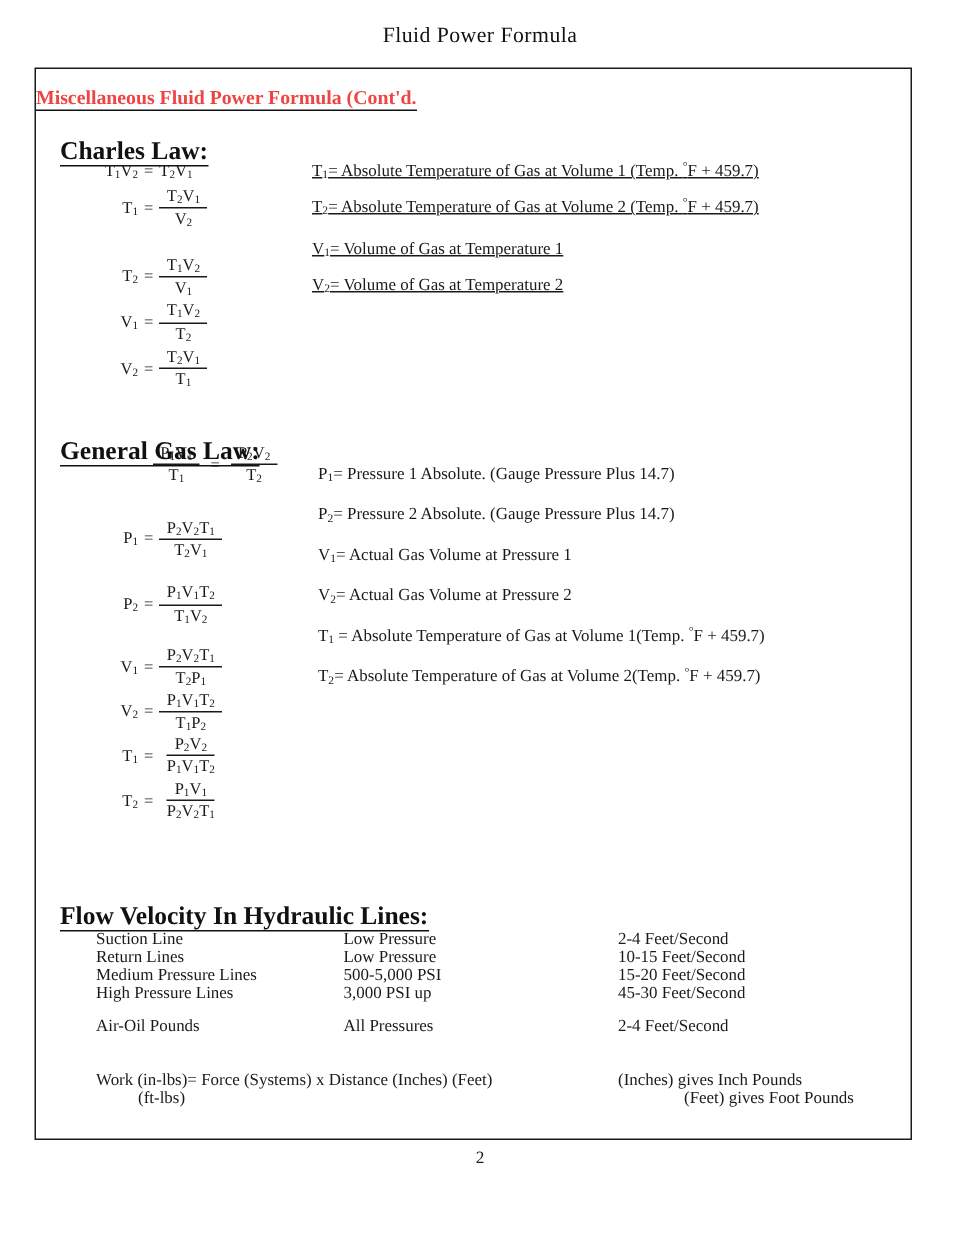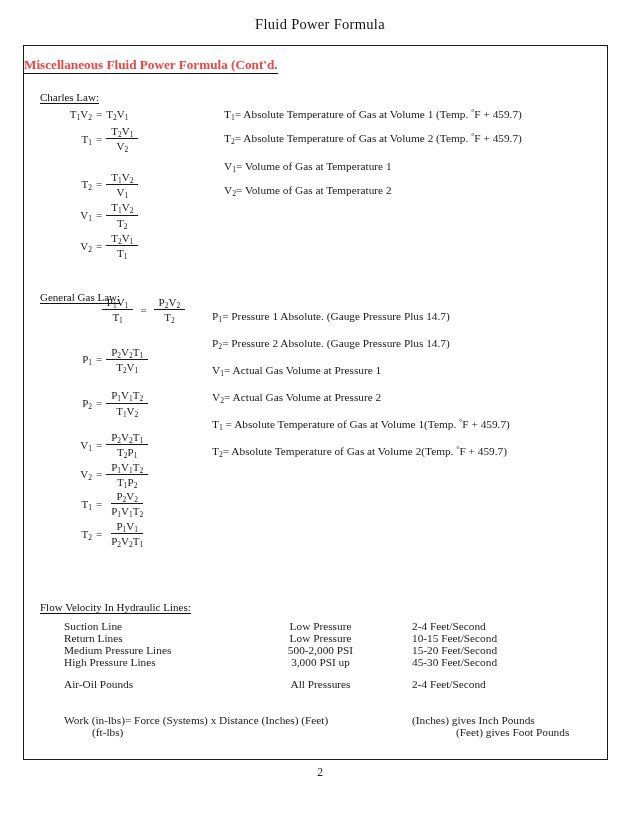--- a/index.html
+++ b/index.html
@@ -50,22 +50,22 @@
     color: #ef4444;
   }
   .box-heading span {
     border-bottom: 1.4px solid #111;
     padding-bottom: 1px;
   }
 
   
   .sec-heading {
     position: absolute;
-    font-size: 11px;
-    font-weight: normal;
+    font-size: 17px;
+    font-weight: bold;
     color: #111;
     white-space: nowrap;
   }
   .sec-heading.underlined span {
     border-bottom: 1.2px solid #111;
   }
 
   
   .formula-col {
     position: absolute;
@@ -125,21 +125,21 @@
   .flow-table {
     position: absolute;
     font-size: 11.3px;
     color: #1a1a1a;
   }
   .flow-row {
     display: flex;
     white-space: nowrap;
   }
   .flow-row .c1 { width: 165px; }
-  .flow-row .c2 { width: 183px; text-align: center; }
+  .flow-row .c2 { width: 183px; }
   .flow-row .c3 { width: 180px; }
 
   .work-block {
     position: absolute;
     font-size: 11.3px;
     color: #1a1a1a;
   }
   .work-row {
     display: flex;
     white-space: nowrap;
@@ -208,21 +208,21 @@
       <div class="frow" style="margin-bottom: 0px;">
         <span class="lhs" style="width:26px">V<sub>2</sub></span>
         <span class="eq">=</span>
         <span class="frac">
           <span class="num">T<sub>2</sub>V<sub>1</sub></span>
           <span class="den">T<sub>1</sub></span>
         </span>
       </div>
     </div>
 
-  <div class="defs" id="charles-defs" style="left:200px; top:62px;">
+  <div class="defs" id="charles-defs" style="left:184px; top:62px;text-decoration:underline;">
       <div class="def-line" style="margin-bottom: 12px;">T<sub>1</sub>= Absolute Temperature of Gas at Volume 1 (Temp. <sup>°</sup>F + 459.7)</div>
       <div class="def-line" style="margin-bottom: 16px;">T<sub>2</sub>= Absolute Temperature of Gas at Volume 2 (Temp. <sup>°</sup>F + 459.7)</div>
       <div class="def-line" style="margin-bottom: 12px;">V<sub>1</sub>= Volume of Gas at Temperature 1</div>
       <div class="def-line" style="margin-bottom: 12px;">V<sub>2</sub>= Volume of Gas at Temperature 2</div>
     </div>
 
   <div class="sec-heading underlined" style="left:16px; top:245px;">
     <span>General Gas Law:</span>
   </div>
 
@@ -307,21 +307,21 @@
         <div class="c2">Low Pressure</div>
         <div class="c3">2-4 Feet/Second</div>
       </div>
       <div class="flow-row">
         <div class="c1">Return Lines</div>
         <div class="c2">Low Pressure</div>
         <div class="c3">10-15 Feet/Second</div>
       </div>
       <div class="flow-row">
         <div class="c1">Medium Pressure Lines</div>
-        <div class="c2">500-2,000 PSI</div>
+        <div class="c2">500-5,000 PSI</div>
         <div class="c3">15-20 Feet/Second</div>
       </div>
       <div class="flow-row" style="margin-bottom: 10px;">
         <div class="c1">High Pressure Lines</div>
         <div class="c2">3,000 PSI up</div>
         <div class="c3">45-30 Feet/Second</div>
       </div>
       <div class="flow-row">
         <div class="c1">Air-Oil Pounds</div>
         <div class="c2">All Pressures</div>

